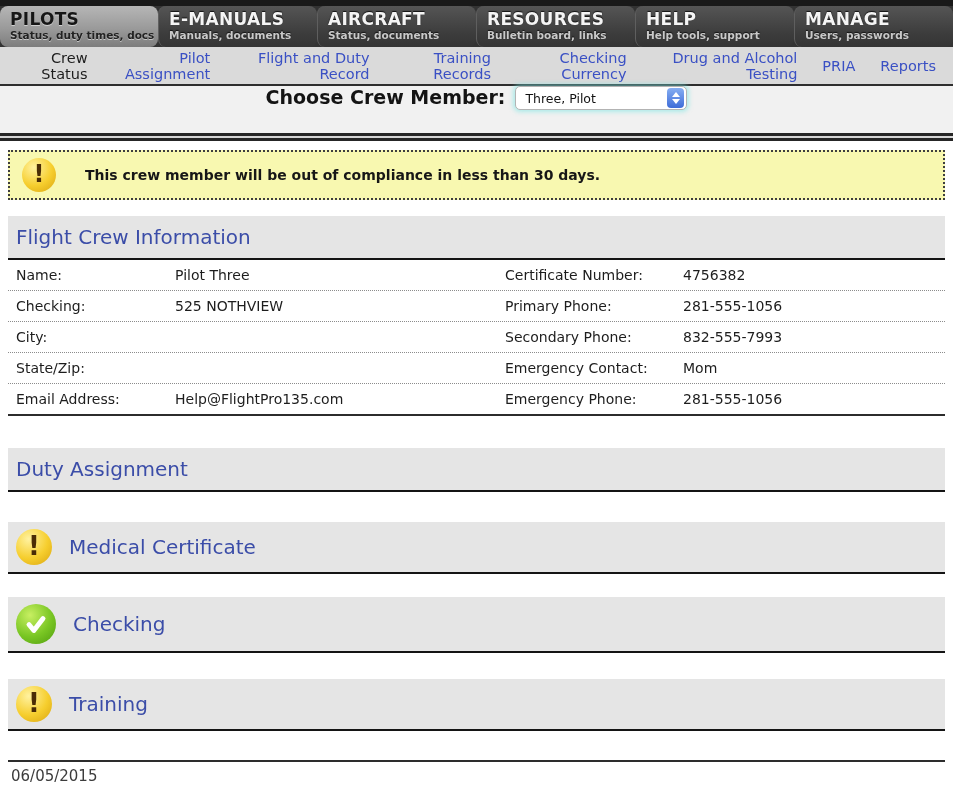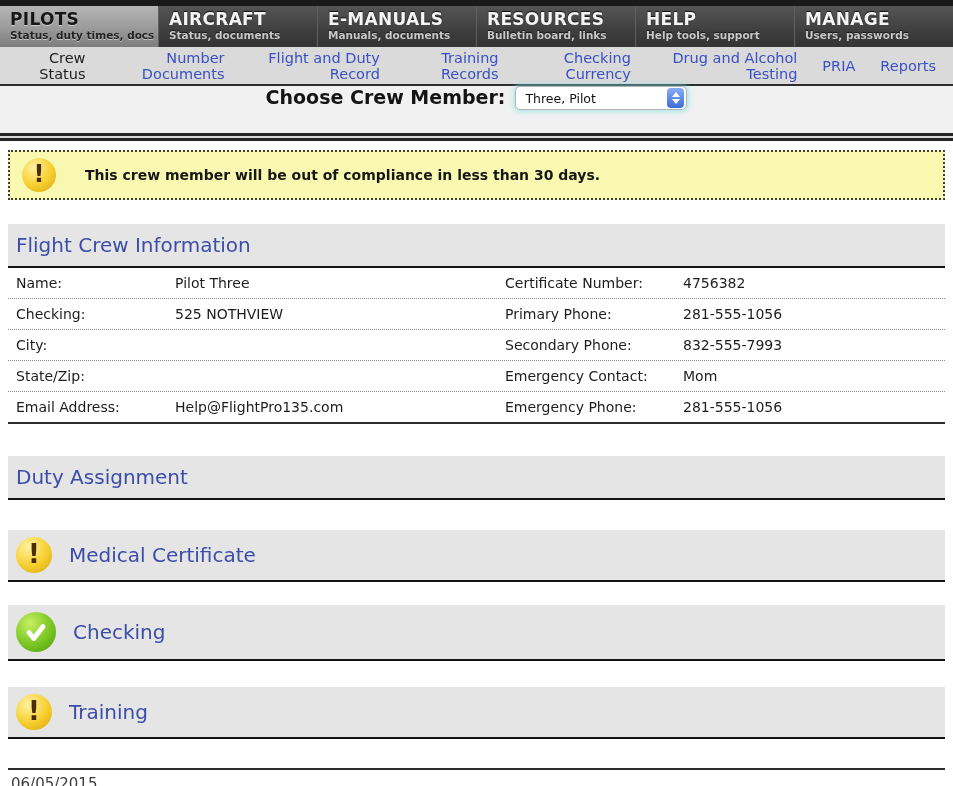--- a/index.html
+++ b/index.html
@@ -19,20 +19,21 @@
   
   .main-nav { display: flex; height: 41px; background: #333; }
   .tab {
     flex: 1;
     padding: 3px 10px 12px;
     background: linear-gradient(#555 0%, #3d3d3d 65%, #343434 100%);
     border-left: 1px solid #5f5f5f;
     cursor: pointer;
     overflow: hidden;
     white-space: nowrap;
+    border-radius: 8px;
   }
   .tab:first-child { border-left: none; }
   .tab .tab-title {
     font-size: 17px; font-weight: bold; color: #f4f4f4;
     letter-spacing: .3px; text-shadow: 0 -1px 1px #111;
   }
   .tab .tab-sub {
     font-size: 10.5px; font-weight: bold; color: #c9c9c9;
     text-shadow: 0 -1px 1px #111;
   }
@@ -108,21 +109,21 @@
     color: #4a2c06; font-weight: bold; font-size: 26px;
     text-align: center; line-height: 35px;
   }
   .status-icon-ok {
     width: 40px; height: 40px; border-radius: 50%; flex: none;
     background: radial-gradient(circle at 35% 28%, #c8ef62 0%, #79c623 55%, #4f9c0e 100%);
     display: flex; align-items: center; justify-content: center;
   }
   .status-icon-ok svg { width: 26px; height: 26px; }
 
-  .mt-fci   { margin-top: 24px; }
+  .mt-fci   { margin-top: 16px; }
   .mt-duty  { margin-top: 32px; }
   .mt-med   { margin-top: 30px; }
   .mt-chk   { margin-top: 23px; }
   .mt-trn   { margin-top: 26px; }
 
   .info-row {
     display: flex; align-items: flex-start;
     padding: 7px 8px; font-size: 14px; color: #1d1d1d;
     border-bottom: 1px dotted #8c8c8c;
   }
@@ -142,44 +143,44 @@
 <body>
 
 <div class="top-strip"></div>
 
 <div class="main-nav">
   <div class="tab active">
     <div class="tab-title">PILOTS</div>
     <div class="tab-sub">Status, duty times, docs</div>
   </div>
   <div class="tab">
+    <div class="tab-title">E-MANUALS</div>
+    <div class="tab-sub">Manuals, documents</div>
+  </div>
+  <div class="tab">
     <div class="tab-title">AIRCRAFT</div>
     <div class="tab-sub">Status, documents</div>
   </div>
   <div class="tab">
-    <div class="tab-title">E-MANUALS</div>
-    <div class="tab-sub">Manuals, documents</div>
-  </div>
-  <div class="tab">
     <div class="tab-title">RESOURCES</div>
     <div class="tab-sub">Bulletin board, links</div>
   </div>
   <div class="tab">
     <div class="tab-title">HELP</div>
     <div class="tab-sub">Help tools, support</div>
   </div>
   <div class="tab">
     <div class="tab-title">MANAGE</div>
     <div class="tab-sub">Users, passwords</div>
   </div>
 </div>
 
 <div class="sub-nav">
   <span class="sub-link active">Crew Status</span>
-  <span class="sub-link">Number Documents</span>
+  <span class="sub-link">Pilot Assignment</span>
   <span class="sub-link">Flight and Duty Record</span>
   <span class="sub-link">Training Records</span>
   <span class="sub-link">Checking Currency</span>
   <span class="sub-link">Drug and Alcohol Testing</span>
   <span class="sub-link">PRIA</span>
   <span class="sub-link">Reports</span>
 </div>
 
 <div class="choose-bar">
   <span class="choose-label">Choose Crew Member:</span>

